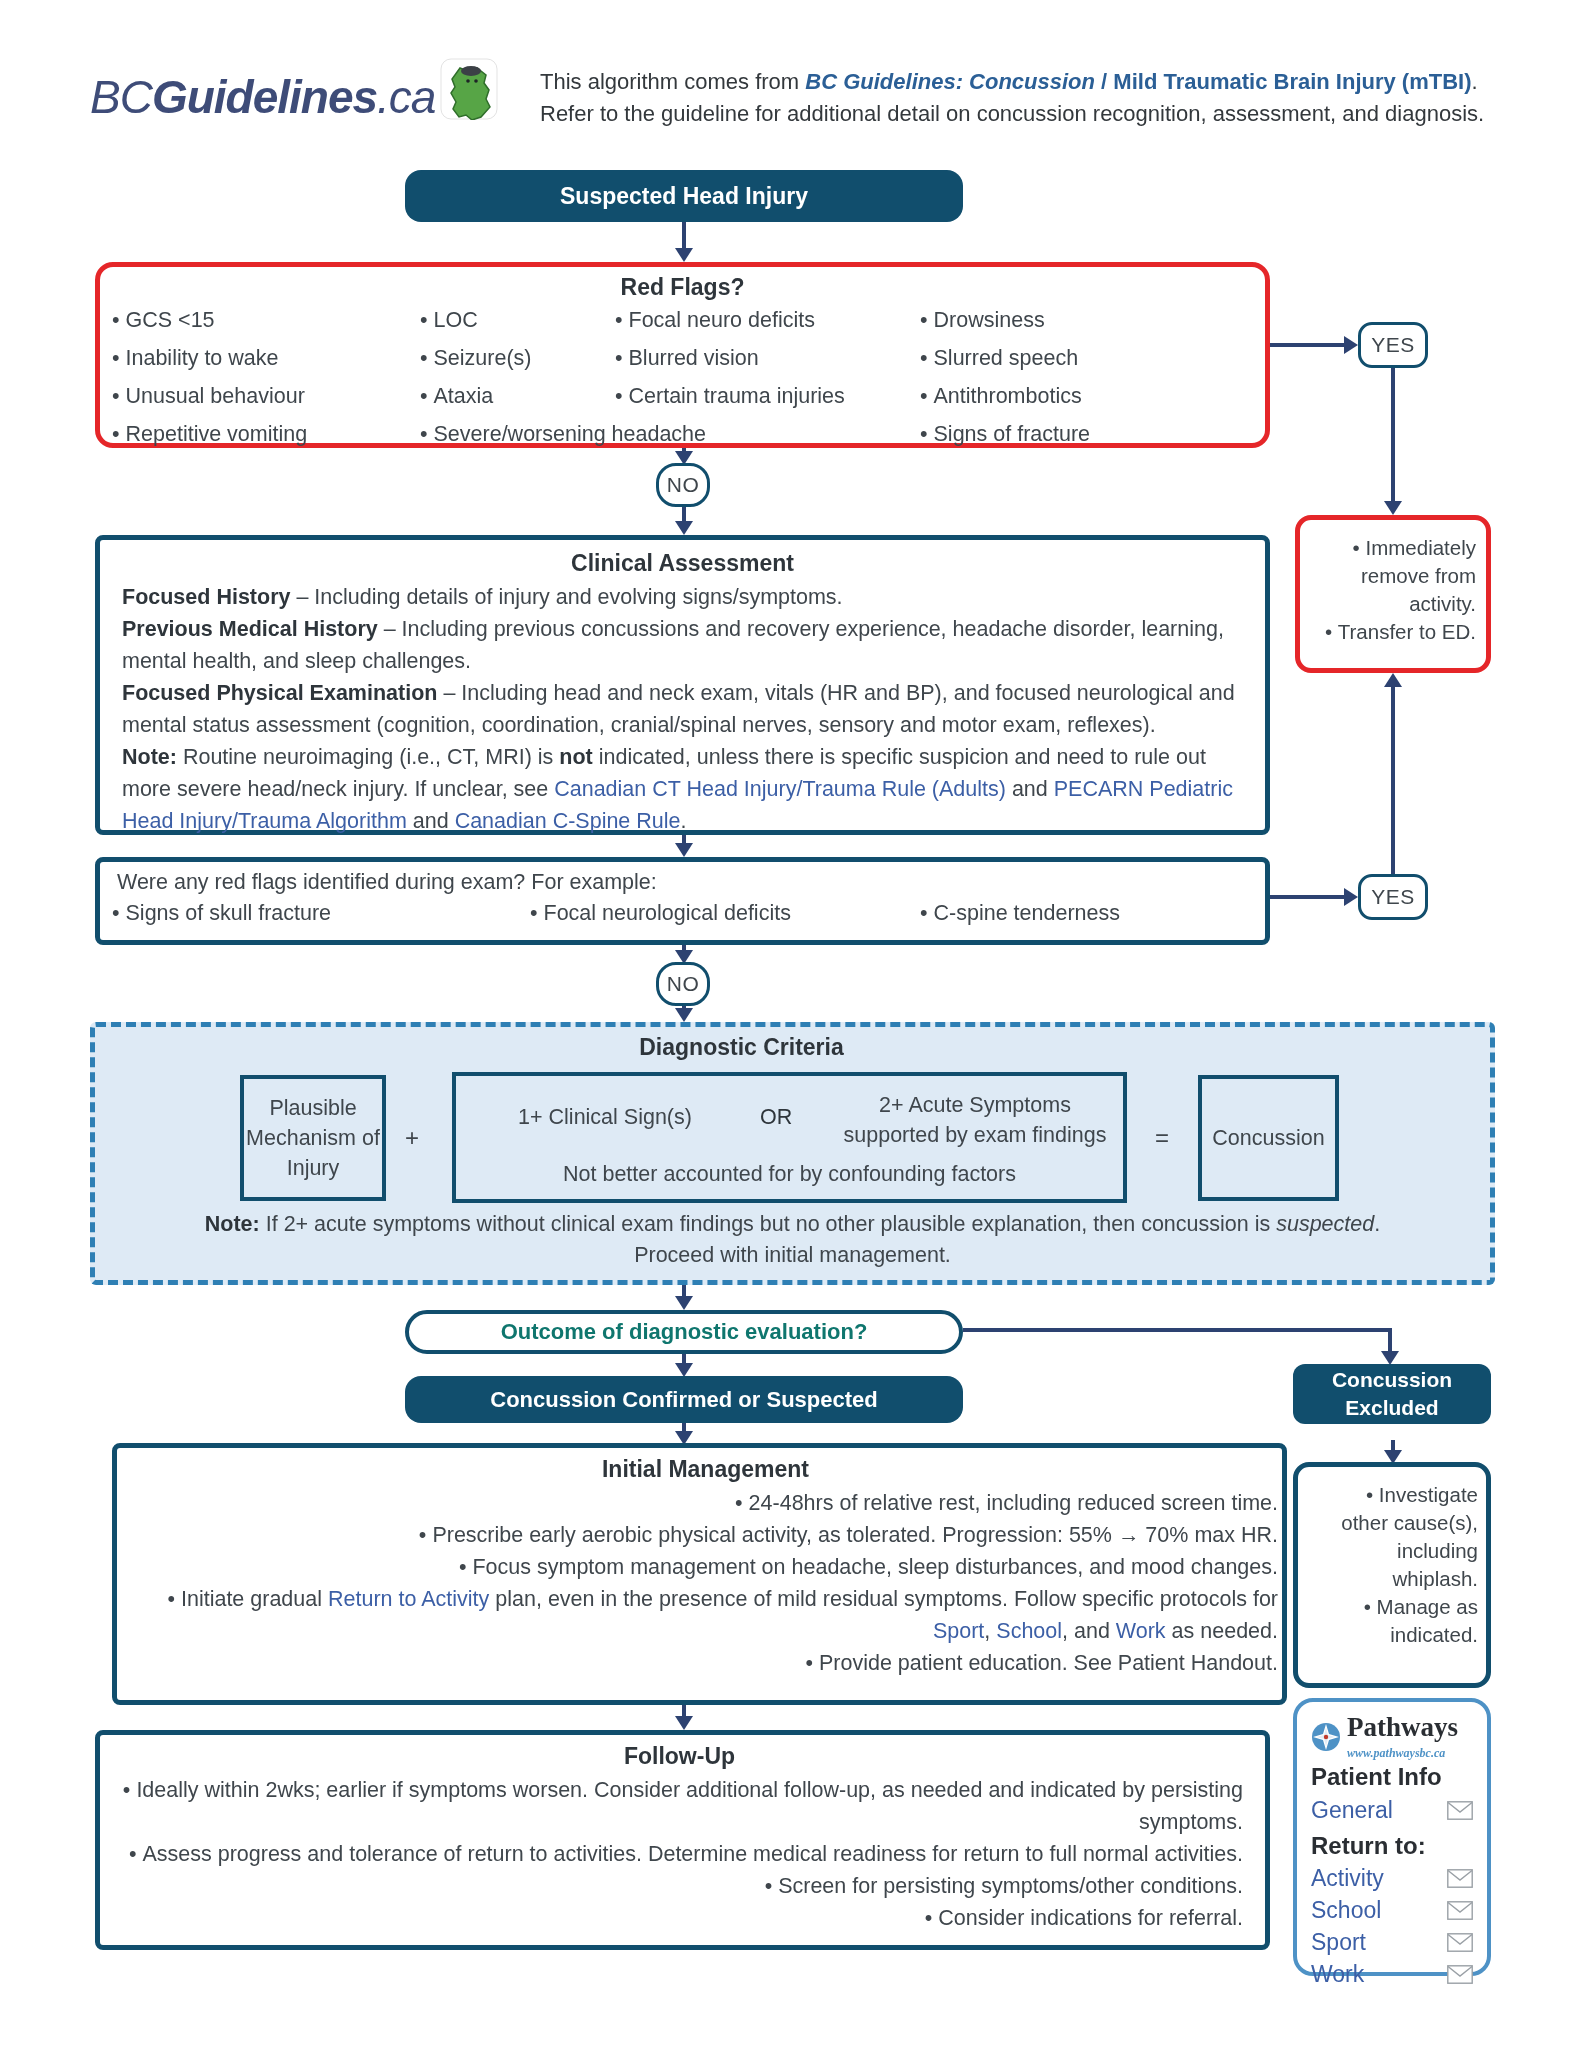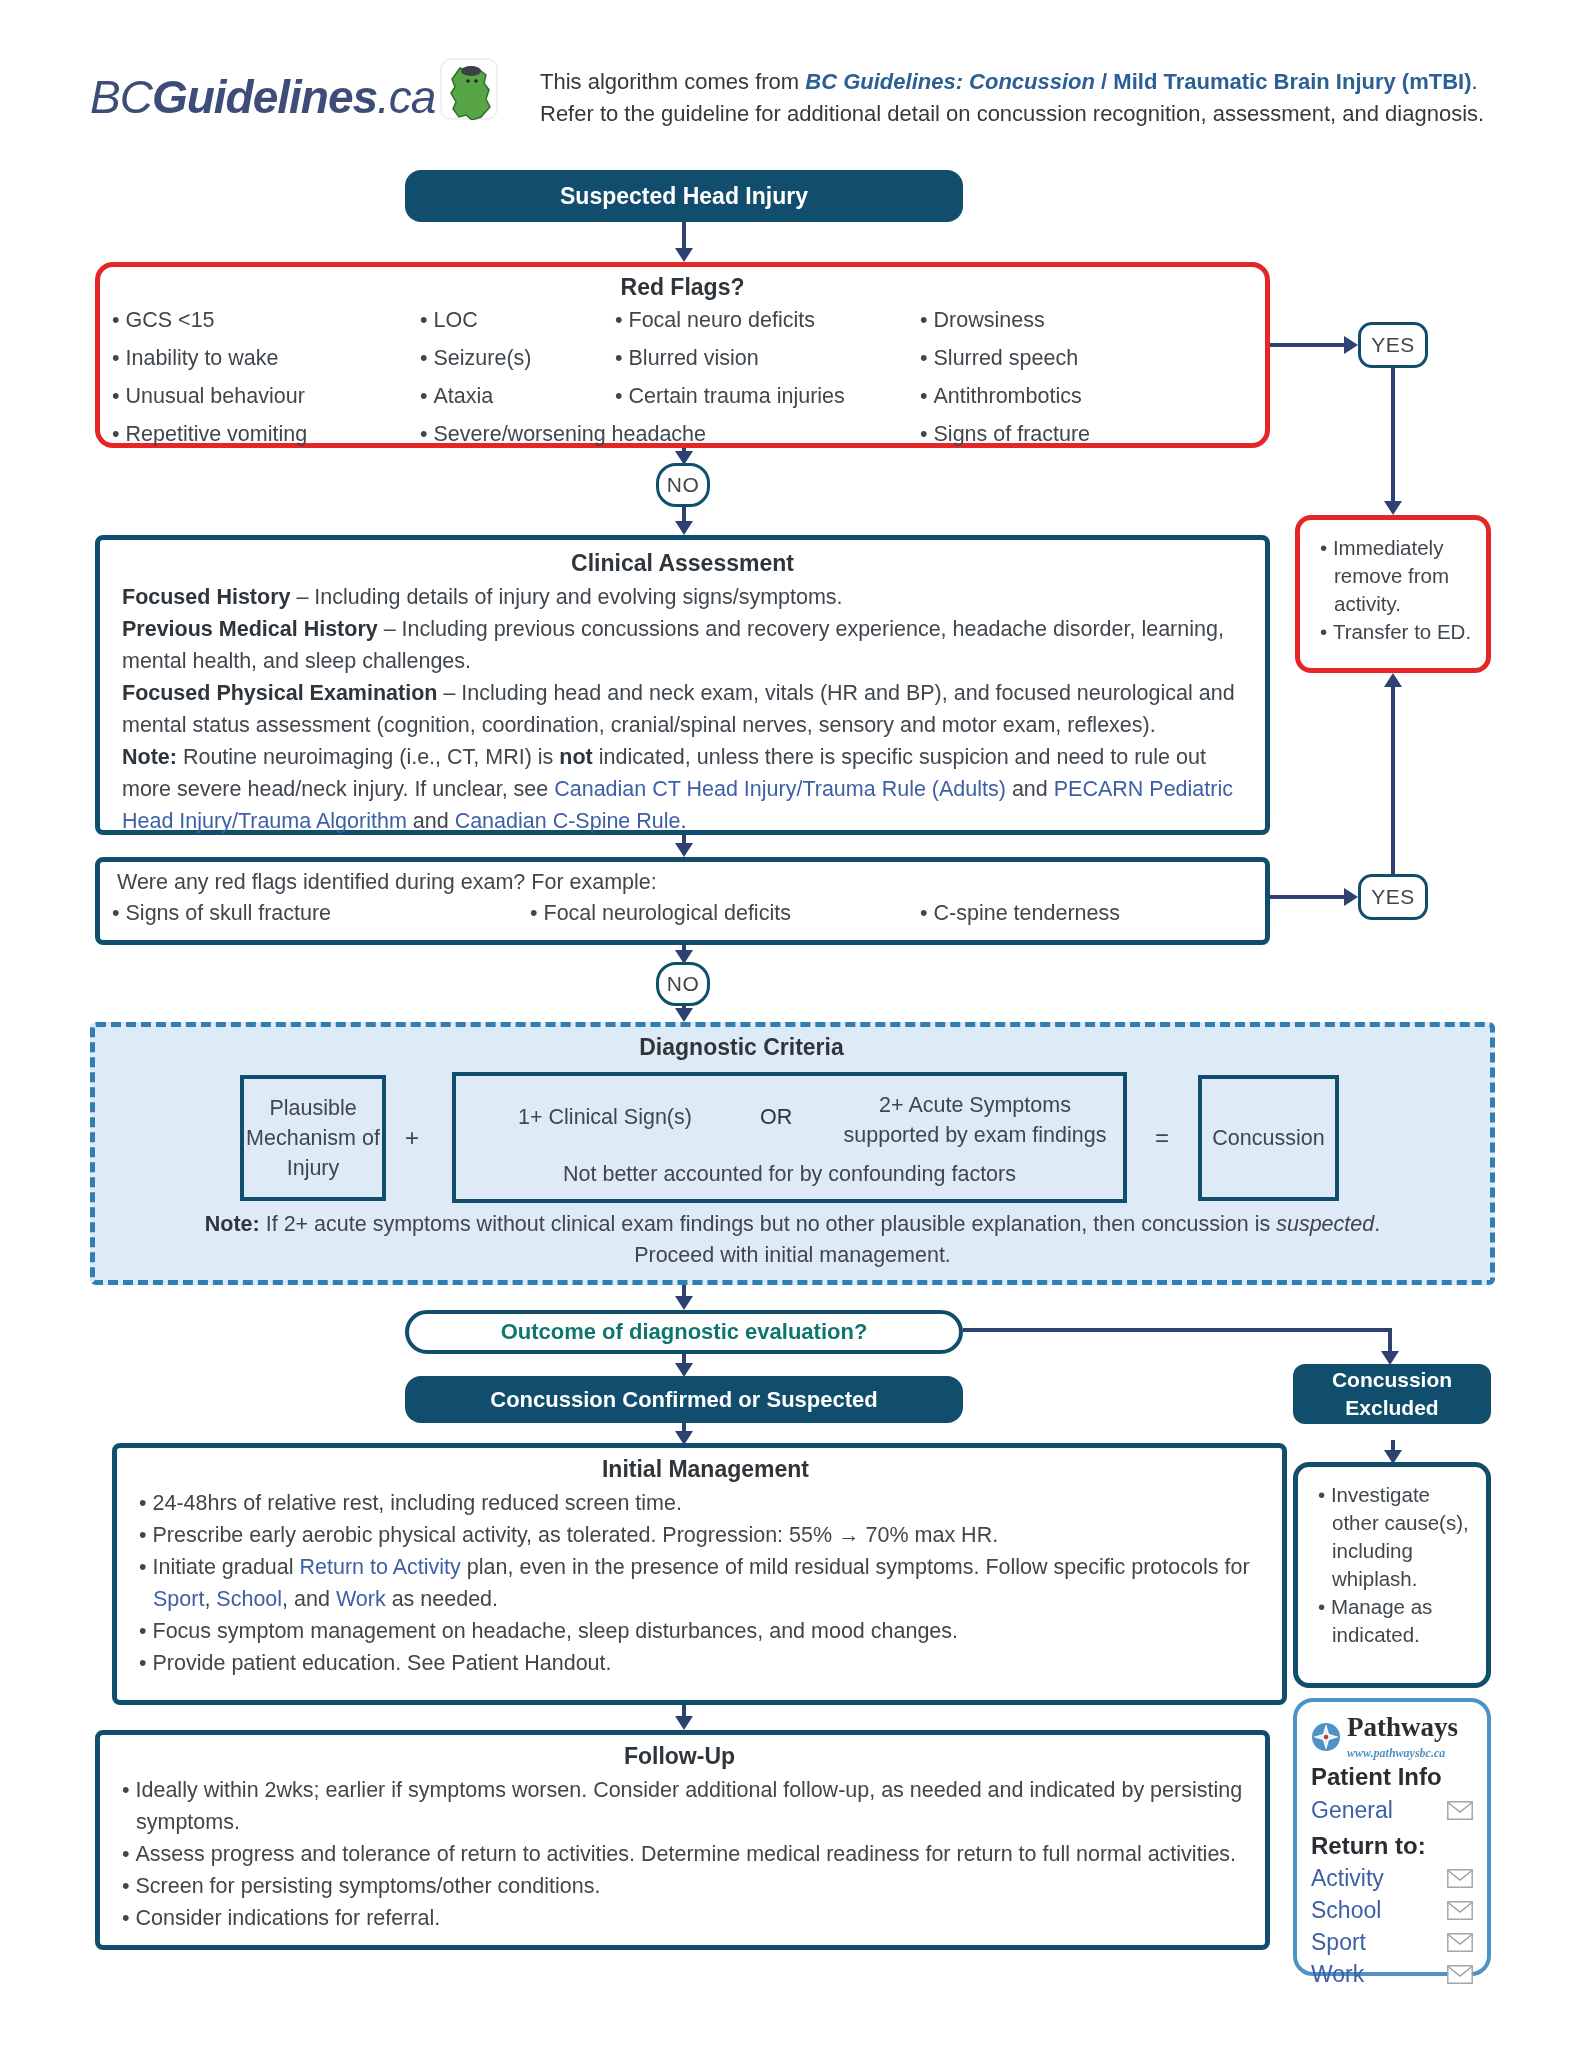--- a/index.html
+++ b/index.html
@@ -21,21 +21,21 @@
   .arr-down{width:0;height:0;border-left:9px solid transparent;border-right:9px solid transparent;
             border-top:14px solid #2D4271;}
   .arr-up{width:0;height:0;border-left:9px solid transparent;border-right:9px solid transparent;
           border-bottom:14px solid #2D4271;}
   .arr-right{width:0;height:0;border-top:9px solid transparent;border-bottom:9px solid transparent;
              border-left:14px solid #2D4271;}
   
   .body-txt{font-size:21.5px;line-height:32px;color:#3F464C;}
   .lead{font-weight:bold;color:#2E353B;}
   .lnk{color:#3C5FA6;cursor:pointer;}
-  ul.blist{list-style:none;margin:0;padding:0;}
+  ul.blist{list-style:none;margin:0;padding:0;text-align:right;}
   ul.blist li{padding-left:20px;text-indent:-14px;margin:0;}
   ul.blist li::before{content:"\2022\00a0";color:#3F464C;}
   .rf-item{margin-bottom:13px;font-size:21.5px;white-space:nowrap;}
   .rf-item::before{content:"\2022\00a0";}
   
   .logo{font-style:italic;font-size:46px;color:#3E4C78;letter-spacing:-1px;}
   .logo b{font-weight:bold;}
   .intro{font-size:22px;line-height:32px;color:#33383C;}
   .intro .bluebold{color:#2B5F96;font-weight:bold;}
   .intro .blueital{color:#2B5F96;font-weight:bold;font-style:italic;}
@@ -216,22 +216,22 @@
       <span style="display:block;width:130px;">Concussion Excluded</span>
     </div>
   <div class="abs vline" style="left:1391px;top:1440px;height:10px;"></div>
   <div class="abs arr-down" style="left:1384px;top:1450px;"></div>
 
   <div class="abs outline" style="left:112px;top:1443px;width:1175px;height:262px;padding:8px 4px 0 16px;">
     <div class="boxtitle">Initial Management</div>
     <ul class="blist body-txt" style="margin-top:4px;">
       <li>24-48hrs of relative rest, including reduced screen time.</li>
       <li>Prescribe early aerobic physical activity, as tolerated. Progression: 55% → 70% max HR.</li>
+      <li>Focus symptom management on headache, sleep disturbances, and mood changes.</li>
       <li><span>Initiate gradual </span><span class="lnk">Return to Activity</span><span> plan, even in the presence of mild residual symptoms. Follow specific protocols for </span><span class="lnk">Sport</span><span>, </span><span class="lnk">School</span><span>, and </span><span class="lnk">Work</span><span> as needed.</span></li>
-      <li>Focus symptom management on headache, sleep disturbances, and mood changes.</li>
       <li>Provide patient education. See Patient Handout.</li>
     </ul>
   </div>
 
   <div class="abs vline" style="left:682px;top:1705px;height:11px;"></div>
   <div class="abs arr-down" style="left:675px;top:1716px;"></div>
 
   <div class="abs outline" style="left:95px;top:1730px;width:1175px;height:220px;padding:8px 22px 0 16px;">
     <div class="boxtitle">Follow-Up</div>
     <ul class="blist body-txt" style="margin-top:4px;">

